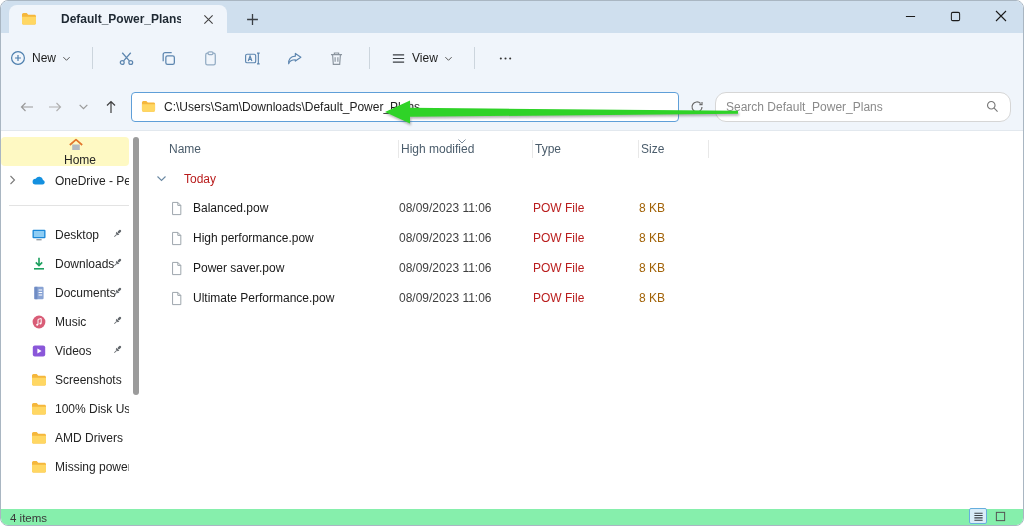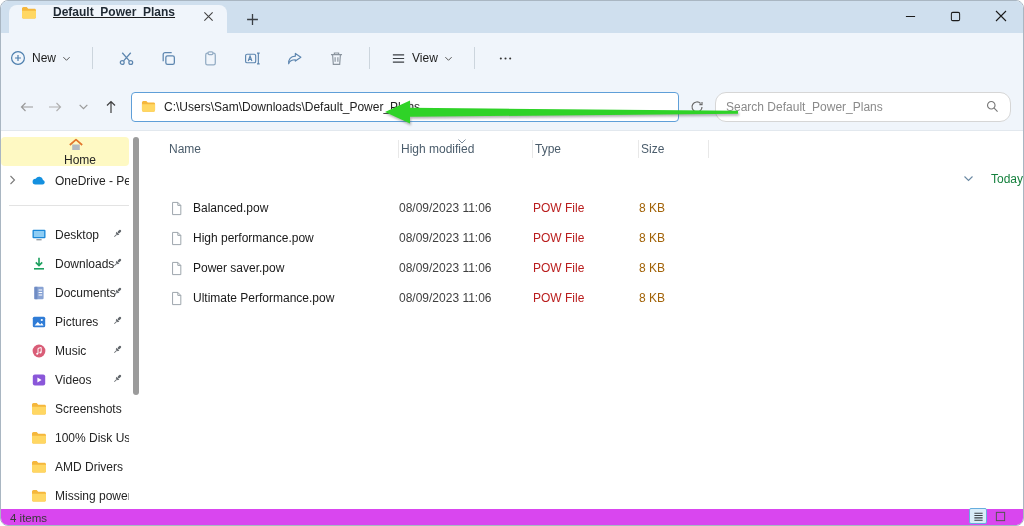--- a/index.html
+++ b/index.html
@@ -2,21 +2,21 @@
 <html><head>
 <meta charset="utf-8">
 <style>
   * { margin:0; padding:0; box-sizing:border-box; }
   html,body { width:1024px; height:526px; }
   body { font-family:"Liberation Sans","DejaVu Sans",sans-serif; font-size:12px; color:#1b1b1b; background:#fff; overflow:hidden; }
   .window { position:relative; width:1024px; height:526px; background:#fff; border:1px solid #a9b6c2; border-radius:8px; overflow:hidden; }
 
   
   .titlebar { position:relative; height:32px; background:#cfdfee; display:flex; align-items:flex-end; }
-  .tab { display:flex; gap:8px; width:218px; height:28px; margin-left:8px; padding:0 8px 0 12px; background:#f0f5fb; border-radius:8px 8px 0 0;text-decoration:underline; }
+  .tab { display:flex; align-items:center; gap:16px; width:218px; height:28px; margin-left:8px; padding:0 8px 0 12px; background:#f0f5fb; border-radius:8px 8px 0 0; }
   .tab-label { flex:1; font-weight:bold; font-size:12px; color:#1f2933; white-space:nowrap; overflow:hidden; }
   .tab-close, .newtab-btn { width:22px; height:22px; display:flex; align-items:center; justify-content:center; border-radius:4px; flex:none; }
   .newtab-btn { margin-left:14px; margin-bottom:3px; }
   .win-controls { position:absolute; top:0; right:0; height:32px; display:flex; }
   .win-btn { width:45px; height:30px; display:flex; align-items:center; justify-content:center; }
 
   
   .header { background:#f0f5fb; border-bottom:1px solid #e2e8ee; }
   .toolbar { display:flex; align-items:center; height:50px; }
   .tb-btn { display:flex; align-items:center; gap:6px; padding:0 9px; height:34px; border-radius:4px; color:#1b1b1b; }
@@ -43,28 +43,28 @@
   .sb-chevron { position:absolute; left:7px; top:8px; }
   .sb-pin { position:absolute; right:5px; top:7px; }
   .sb-sep { height:1px; background:#e3e3e3; margin:10px 18px 14px 8px; }
   .sb-scrollbar { position:absolute; right:8px; top:6px; width:6px; height:258px; background:#9b9b9b; border-radius:3px; }
 
   .filearea { flex:1; padding-left:20px; }
   .cols { display:flex; align-items:center; height:24px; margin-top:6px; color:#4a5c6b; }
   .col { height:18px; line-height:18px; border-right:1px solid #e8e8e8; padding-left:2px; }
   .col-name { width:232px; } .col-date { width:134px; position:relative; } .col-type { width:106px; } .col-size { width:70px; }
   .sort-chevron { position:absolute; top:-8px; left:58px; }
-  .group-row { display:flex; align-items:center; gap:17px; height:28px; margin:4px 0 0 -11px; color:#15803d;justify-content:flex-end; }
+  .group-row { display:flex; align-items:center; gap:17px; height:28px; margin:4px 0 0 -11px; color:#b91c1c; }
   .file-row { display:flex; align-items:center; height:30px; }
   .cell-name { width:232px; display:flex; align-items:center; gap:9px; padding-left:2px; color:#191919; }
   .cell-date { width:134px; color:#3f3f3f; } .cell-type { width:106px; color:#b91c1c; }
   .cell-size { width:70px; text-align:left; padding-right:4px; color:#a16207; }
 
   
-  .statusbar { position:relative; height:18px; display:flex; align-items:center; padding-left:9px; font-size:11.5px; color:#383838; background:#d946ef; }
+  .statusbar { position:relative; height:18px; display:flex; align-items:center; padding-left:9px; font-size:11.5px; color:#383838; background:#86efac; }
   .view-toggles { position:absolute; right:14px; bottom:3px; display:flex; gap:4px; }
   .vt-btn { width:18px; height:16px; display:flex; align-items:center; justify-content:center; border-radius:2px; border:1px solid transparent; }
   .vt-btn.active { background:#d9ecf8; border-color:#66aede; }
 
   .arrow-overlay { position:absolute; left:0; top:0; width:1024px; height:526px; pointer-events:none; }
 </style>
 </head>
 <body>
 
 <div class="window">
@@ -283,35 +283,20 @@
               </g>
             </svg></span>
       </div>
       <div class="sb-item">
         <svg class="sb-icon" viewBox="0 0 16 16">
             <rect x="3.4" y="1.8" width="9.2" height="12.4" rx="1.2" fill="#89a3d4"></rect>
             <rect x="3.4" y="1.8" width="3" height="12.4" fill="#6f8cc4"></rect>
             <path d="M7.6 5h3.6M7.6 7.5h3.6M7.6 10h3.6" stroke="#fff" stroke-width="1"></path>
           </svg>
         <span class="sb-label">Documents</span>
-        <span class="sb-pin"><svg width="13" height="13" viewBox="0 0 16 16">
-              <g transform="rotate(45 8 8)" fill="#61666b">
-                <rect x="6.6" y="2.3" width="2.8" height="4.6" rx="1.2"></rect>
-                <path d="M5.6 7.2h4.8l-.7 2.2H6.3z"></path>
-                <rect x="7.6" y="9.4" width="1" height="4.2"></rect>
-              </g>
-            </svg></span>
-      </div>
-      <div class="sb-item">
-        <svg class="sb-icon" viewBox="0 0 16 16">
-            <rect x="1.8" y="2.8" width="12.4" height="10.4" rx="1.5" fill="#2f7cd6"></rect>
-            <circle cx="10.8" cy="6" r="1.1" fill="#fff"></circle>
-            <path d="M3.6 11.4l3.2-3.4 2.4 2.4 1.6-1.4 1.8 2.4z" fill="#fff"></path>
-          </svg>
-        <span class="sb-label">Pictures</span>
         <span class="sb-pin"><svg width="13" height="13" viewBox="0 0 16 16">
               <g transform="rotate(45 8 8)" fill="#61666b">
                 <rect x="6.6" y="2.3" width="2.8" height="4.6" rx="1.2"></rect>
                 <path d="M5.6 7.2h4.8l-.7 2.2H6.3z"></path>
                 <rect x="7.6" y="9.4" width="1" height="4.2"></rect>
               </g>
             </svg></span>
       </div>
       <div class="sb-item">
         <svg class="sb-icon" viewBox="0 0 16 16">

